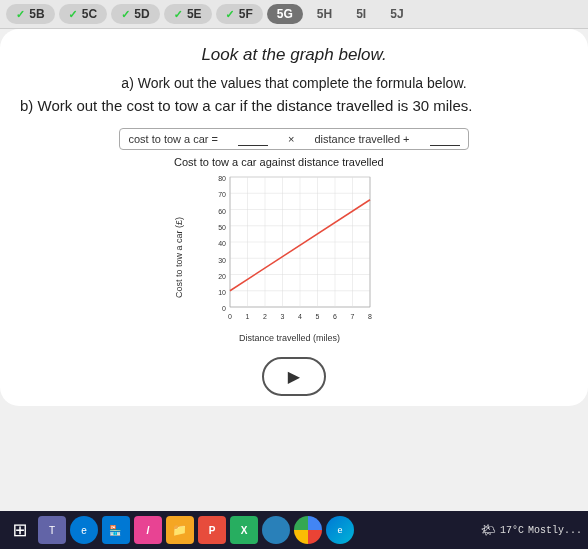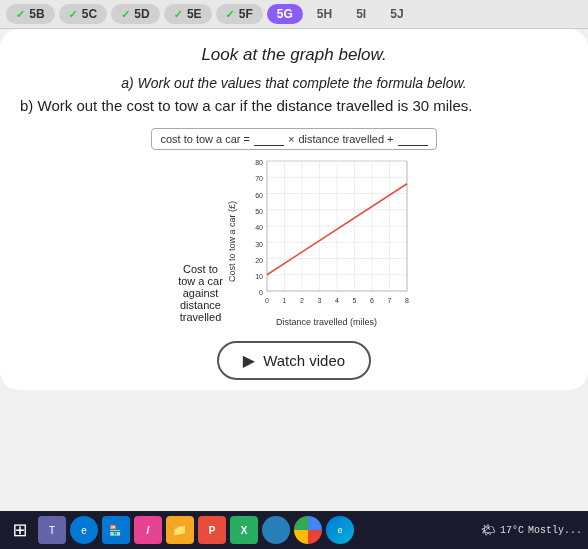--- a/index.html
+++ b/index.html
@@ -27,21 +27,21 @@
       background: #d0d0d0;
       border-radius: 12px;
       padding: 3px 10px;
       font-size: 12px;
       font-weight: bold;
       color: #333;
       gap: 4px;
       cursor: pointer;
     }
     .nav-item.active {
-      background: #8b5cf6;
+      background: #737373;
       color: white;
     }
     .nav-item .check {
       color: #2ecc40;
       font-size: 11px;
     }
     .nav-item.plain {
       background: transparent;
       color: #555;
       align-items: flex-end;
@@ -61,21 +61,20 @@
       font-style: italic;
       color: #222;
       margin-bottom: 10px;
     }
 
     .question-a {
       font-size: 14px;
       color: #222;
       margin-bottom: 6px;
       text-align: center;
-      font-style: italic;
     }
 
     .question-b {
       font-size: 15px;
       color: #222;
       margin-bottom: 14px;
       font-weight: normal;
     }
 
     
@@ -89,49 +88,49 @@
     .formula-box {
       display: flex;
       align-items: center;
       border: 1px solid #aaa;
       border-radius: 4px;
       padding: 3px 8px;
       font-size: 11px;
       color: #333;
       background: #fff;
       margin-bottom: 6px;
-      gap: 4px;
+      gap: 20px;
     }
     .formula-box .input-blank {
       display: inline-block;
       width: 30px;
       height: 14px;
       border-bottom: 1px solid #333;
     }
 
     
     .graph-container {
       display: flex;
-      flex-direction: row;
-      align-items: flex-end;
+      flex-direction: column;
+      align-items: flex-start;
       margin: 0 auto;
       width: 240px;
     }
 
     .graph-title {
       font-size: 11px;
       color: #222;
       text-align: center;
       margin-bottom: 4px;
     }
 
     .graph-wrapper {
       display: flex;
       align-items: center;
-      gap: 2px;
+      gap: 18px;
     }
 
     .y-label {
       font-size: 9px;
       color: #333;
       writing-mode: vertical-rl;
       transform: rotate(180deg);
       text-align: center;
       white-space: nowrap;
     }
@@ -317,21 +316,20 @@
             <line x1="28" y1="118.75" x2="168" y2="27.75" stroke="#e74c3c" stroke-width="1.5"></line>
           </svg>
           <div class="x-label">Distance travelled (miles)</div>
         </div>
       </div>
     </div>
   </div>
 
   <button class="watch-video-btn">
     <span class="play-icon">▶</span>
-    <span>Watch video</span>
   </button>
 </div>
 
 <div class="taskbar">
   <div class="taskbar-icon win">⊞</div>
   <div class="taskbar-icon" style="background:#6264a7; border-radius:4px; font-size:10px; color:white;">T</div>
   <div class="taskbar-icon edge" style="font-size:10px;">e</div>
   <div class="taskbar-icon" style="background:#0078d4; border-radius:4px; font-size:10px;">🏪</div>
   <div class="taskbar-icon slash" style="font-size:11px; font-weight:bold;">/</div>
   <div class="taskbar-icon yellow" style="font-size:12px;">📁</div>

